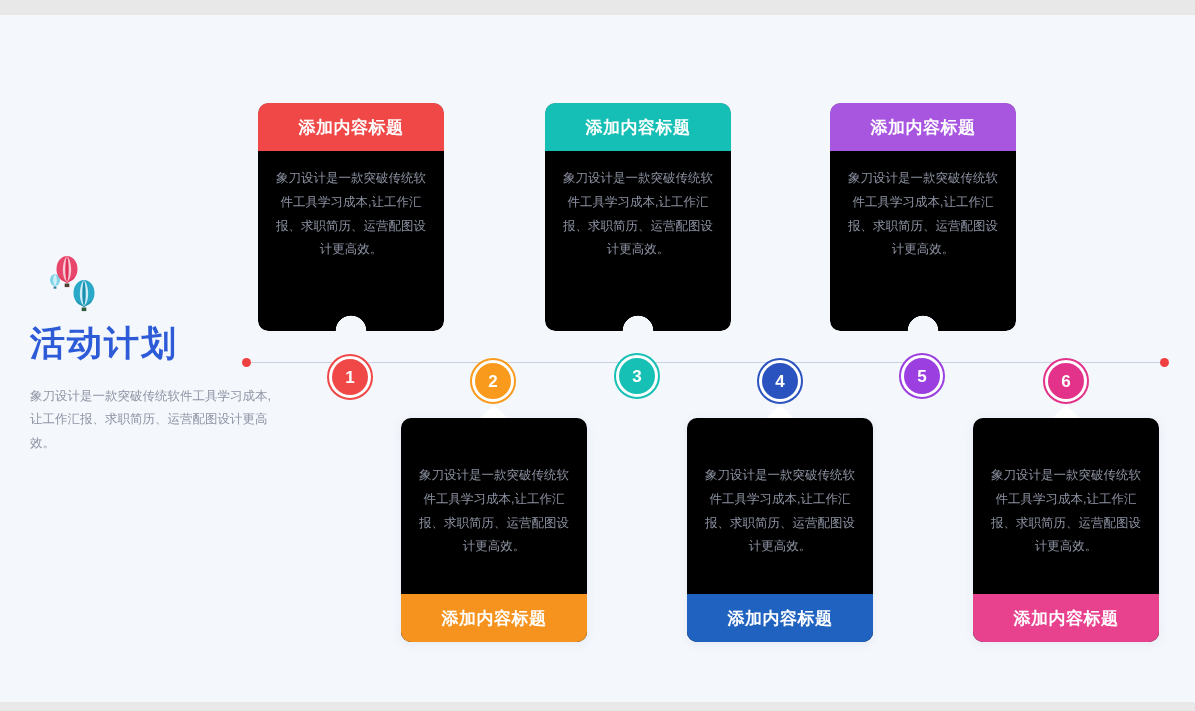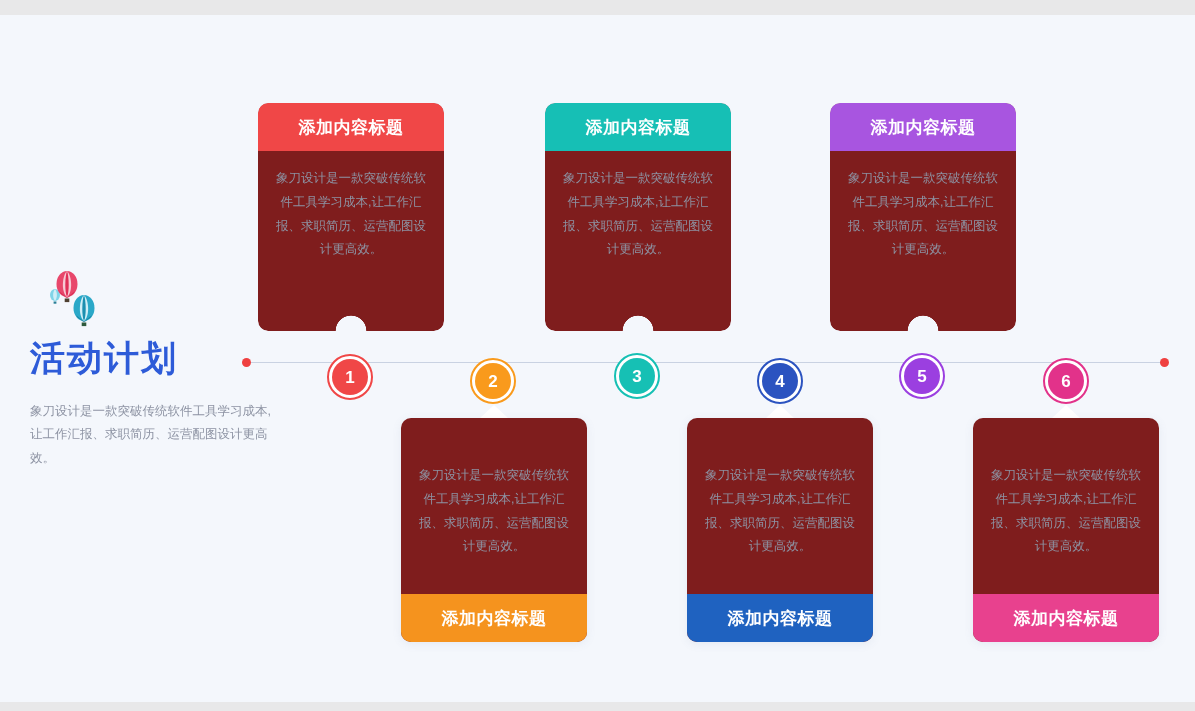--- a/index.html
+++ b/index.html
@@ -24,21 +24,21 @@
     width: 1195px;
     height: 687px;
     background: #f4f7fc;
     overflow: hidden;
   }
 
   
   .left-block {
     position: absolute;
     left: 30px;
-    top: 253px;
+    top: 238px;
     width: 265px;
   }
   .balloons {
     height: 70px;
     position: relative;
     margin-left: 12px;
   }
   .balloons svg { position: absolute; left: 0; top: 0; }
 
   .page-title {
@@ -108,21 +108,21 @@
   }
 
   
   .card {
     position: absolute;
     width: 186px;
     box-sizing: border-box;
   }
   .card-shell {
     position: relative;
-    background: #7f1d1d;
+    background: #000000;
     border-radius: 10px;
     box-shadow: 0 2px 10px rgba(100,116,160,0.10);
     overflow: hidden;
   }
   .card-head {
     height: 48px;
     display: flex;
     align-items: center;
     justify-content: center;
     color: #fff;

